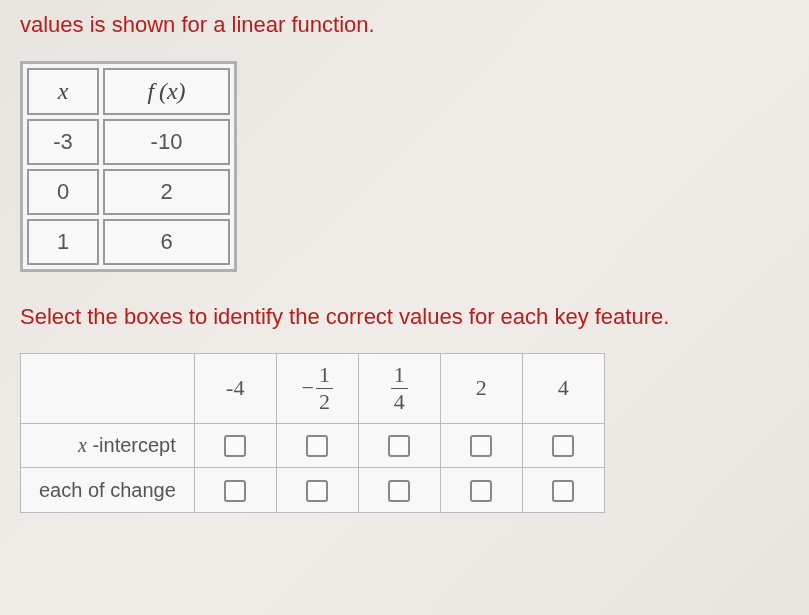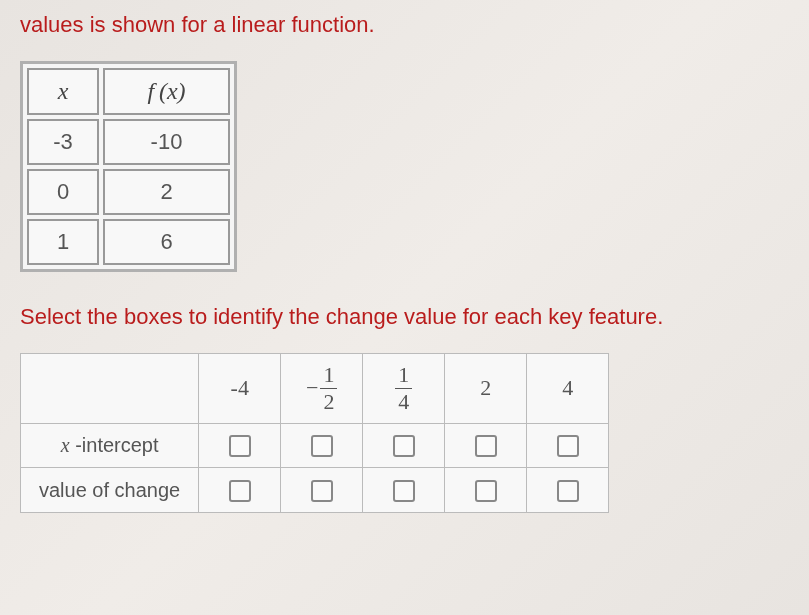--- a/index.html
+++ b/index.html
@@ -54,21 +54,21 @@
     }
     .answer-table th,
     .answer-table td {
       border: 1px solid #bbb;
       padding: 10px 18px;
       text-align: center;
       font-size: 20px;
       color: #555;
     }
     .answer-table td.label-cell {
-      text-align: center;
+      text-align: right;
       font-family: 'Times New Roman', serif;
       font-style: italic;
       white-space: nowrap;
     }
     .answer-table td.label-cell .normal {
       font-family: Arial, sans-serif;
       font-style: normal;
     }
     .answer-table th.empty-corner {
       border: 1px solid #bbb;
@@ -137,21 +137,21 @@
       <td>0</td>
       <td>2</td>
     </tr>
     <tr>
       <td>1</td>
       <td>6</td>
     </tr>
   </tbody>
 </table>
 
-<div class="prompt-text">Select the boxes to identify the change value for each key feature.</div>
+<div class="prompt-text">Select the boxes to identify the correct values for each key feature.</div>
 
 <table class="answer-table">
   <thead>
     <tr>
       <th class="empty-corner"></th>
       <th><span>-4</span></th>
       <th>
         <span class="neg">−</span><span class="fraction"><span class="num">1</span><span class="den">2</span></span>
       </th>
       <th>
@@ -167,21 +167,21 @@
         <span class="math-x">x</span><span class="normal"> -intercept</span>
       </td>
       <td><span class="checkbox"></span></td>
       <td><span class="checkbox"></span></td>
       <td><span class="checkbox"></span></td>
       <td><span class="checkbox"></span></td>
       <td><span class="checkbox"></span></td>
     </tr>
     <tr>
       <td class="label-cell">
-        <span class="math-x"></span><span class="normal">value of change</span>
+        <span class="math-x"></span><span class="normal">each of change</span>
       </td>
       <td><span class="checkbox"></span></td>
       <td><span class="checkbox"></span></td>
       <td><span class="checkbox"></span></td>
       <td><span class="checkbox"></span></td>
       <td><span class="checkbox"></span></td>
     </tr>
   </tbody>
 </table>
 

